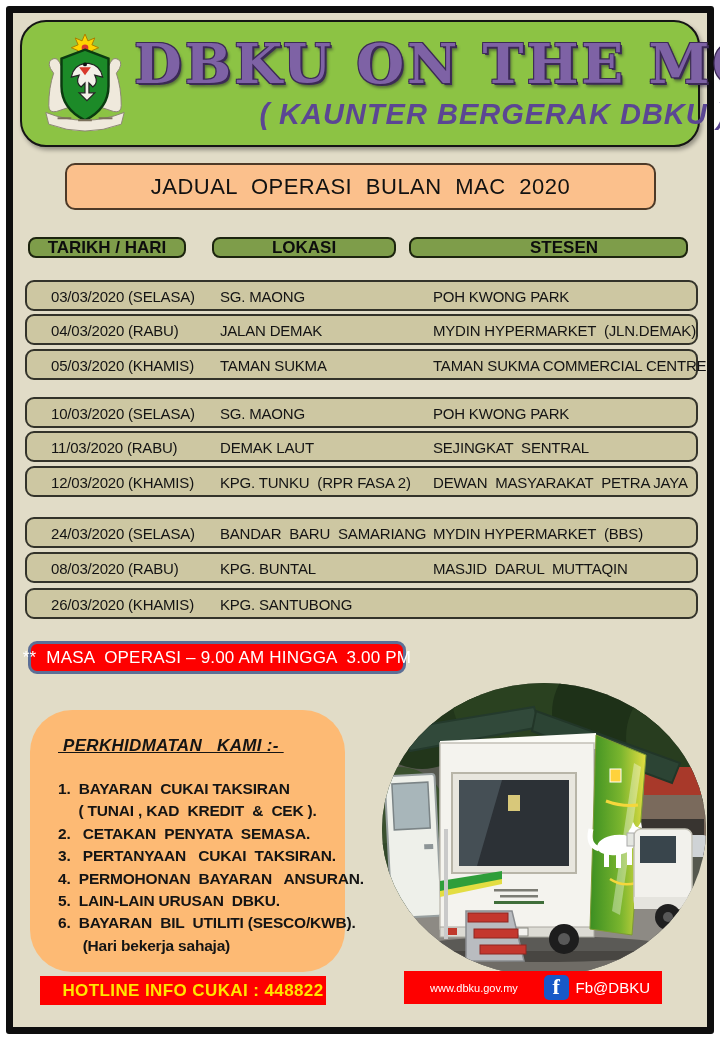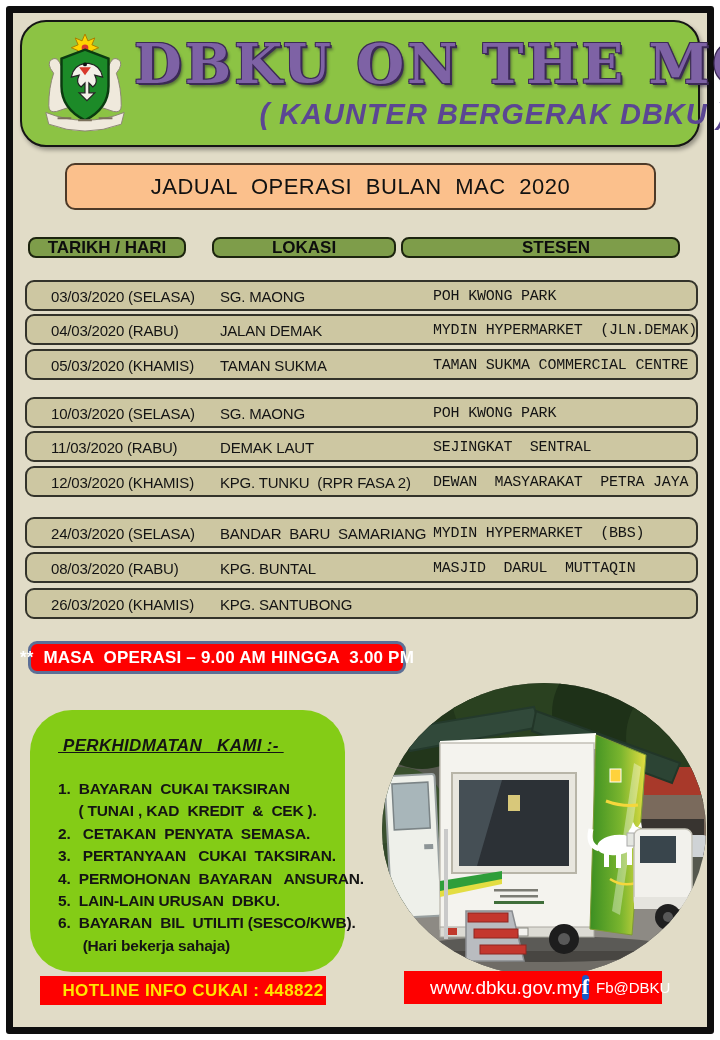--- a/index.html
+++ b/index.html
@@ -23,51 +23,51 @@
 
   
   .sched-title{position:absolute;left:52px;top:150px;width:591px;height:47px;background:#fbc08c;
                border:2px solid #4d3a28;border-radius:10px;display:flex;align-items:center;justify-content:center;
                font-size:22px;font-weight:normal;color:#111;word-spacing:7px;letter-spacing:.5px;box-sizing:border-box;}
 
   
   .colhead{position:absolute;top:224px;height:21px;background:#7e9d4a;border:2px solid #1c240e;
            border-radius:8px;display:flex;align-items:center;justify-content:center;
            font-size:17px;font-weight:bold;color:#0d0d0d;box-sizing:border-box;}
-  .ch1{left:15px;width:158px;} .ch2{left:199px;width:184px;} .ch3{left:388px;width:279px;padding-left:31px;}
+  .ch1{left:15px;width:158px;} .ch2{left:199px;width:184px;} .ch3{left:396px;width:279px;padding-left:31px;}
 
   .row{position:absolute;left:12px;width:673px;height:31px;background:#cdc7a2;
        border:2px solid #33332a;border-radius:9px;box-sizing:border-box;}
   .cell{position:absolute;top:50%;transform:translateY(-50%);font-size:15px;color:#141414;
         letter-spacing:-.2px;white-space:pre;}
-  .c-date{left:24px;} .c-loc{left:193px;} .c-sta{left:406px;font-family:Liberation Mono, monospace;}
+  .c-date{left:24px;} .c-loc{left:193px;} .c-sta{left:406px;}
 
   
   .banner{position:absolute;left:15px;top:628px;width:378px;height:33px;background:#fe0000;
           border:3px solid #5c6f96;border-radius:9px;display:flex;align-items:center;justify-content:center;
-          color:#ffffff;font-weight:bold;font-size:17px;white-space:pre;box-sizing:border-box;
+          color:#ffffff;font-weight:normal;font-size:17px;white-space:pre;box-sizing:border-box;
           letter-spacing:.2px;}
 
   
-  .services{position:absolute;left:17px;top:697px;width:315px;height:262px;background:#84cc16;
+  .services{position:absolute;left:17px;top:697px;width:315px;height:262px;background:#fdba74;
             border-radius:42px;box-sizing:border-box;padding:26px 0 0 28px;color:#141414;}
   .svc-head{font-size:17px;font-weight:bold;font-style:italic;text-decoration:underline;
             letter-spacing:.3px;white-space:pre;margin-bottom:22px;}
   .svc-line{font-size:15.5px;font-weight:bold;line-height:22.4px;white-space:pre;letter-spacing:-.2px;}
 
   
   .photo{position:absolute;left:369px;top:670px;width:324px;height:293px;}
 
   
   .hotline{position:absolute;left:27px;top:963px;width:266px;height:29px;background:#fe0000;
            display:flex;align-items:center;justify-content:center;color:#ffe400;
            font-size:17px;font-weight:bold;letter-spacing:.4px;padding-left:20px;}
   .footer{position:absolute;left:391px;top:958px;width:258px;height:33px;background:#fe0000;
           display:flex;align-items:center;box-sizing:border-box;padding:0 12px 0 26px;color:#fff;}
-  .site{font-size:19px;flex:1;}
+  .site{font-size:11px;flex:1;}
   .fb-icon{width:25px;height:25px;background:#1759c8;border-radius:5px;display:flex;align-items:center;
            justify-content:center;color:#fff;font-family:"Liberation Serif",serif;
            font-weight:bold;font-size:22px;line-height:1;padding-bottom:2px;box-sizing:border-box;margin-right:7px;}
   .fb-label{font-size:15px;}
 </style>
 </head>
 <body>
 
 <div class="poster">
   <div class="frame">

